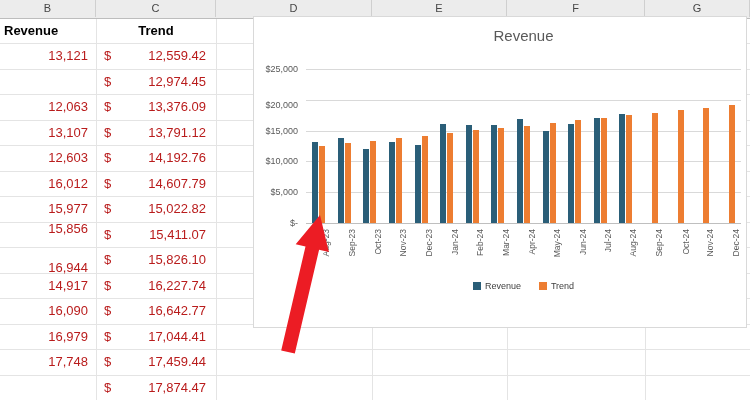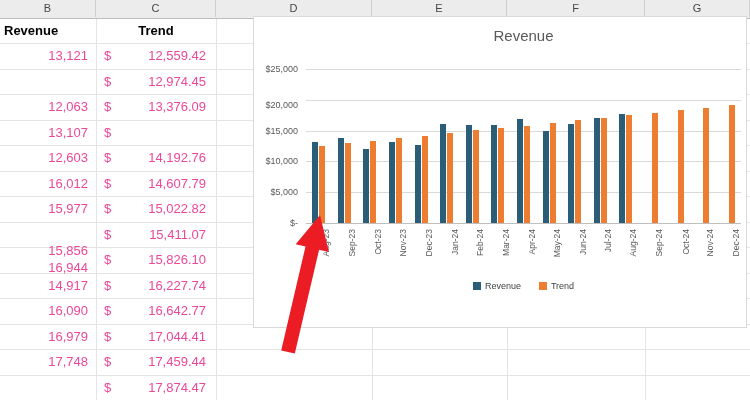--- a/index.html
+++ b/index.html
@@ -12,21 +12,21 @@
   .colh{position:absolute;top:0;height:17px;line-height:17px;text-align:center;
         font-size:11px;color:#454545;border-right:1px solid #cfcfcf;box-sizing:border-box;}
 
   
   #gridLayer{position:absolute;left:0;top:0;width:750px;height:400px;z-index:1;}
   .vline{position:absolute;top:18px;bottom:0;width:1px;background:#e4e4e4;}
   .hline{position:absolute;left:0;right:0;height:1px;background:#e4e4e4;}
 
   
   #cells{position:absolute;left:0;top:0;width:750px;height:400px;z-index:2;}
-  .cell{position:absolute;height:25.467px;line-height:25.467px;font-size:13px;color:#ec4899;}
+  .cell{position:absolute;height:25.467px;line-height:25.467px;font-size:13px;color:#b91c1c;}
   .b-head{left:4px;width:90px;font-weight:bold;color:#000;}
   .c-head{left:96px;width:120px;text-align:center;font-weight:bold;color:#000;}
   .b-val{left:0;width:88px;text-align:right;}
   .c-acct{left:96px;width:120px;display:flex;justify-content:space-between;
           padding:0 10px 0 8px;box-sizing:border-box;}
 
   
   .chart{position:absolute;left:253px;top:16px;width:494px;height:312px;background:#fff;
          border:1px solid #d9d9d9;box-sizing:border-box;z-index:3;}
   .chart-title{position:absolute;left:52px;top:10px;width:435px;text-align:center;
@@ -96,37 +96,38 @@
         <div class="tval">12,974.45</div>
       </div>
       <div class="cell b-val" style="top: 94.401px;">12,063</div>
       <div class="cell c-acct" style="top: 94.401px;">
         <div class="cur">$</div>
         <div class="tval">13,376.09</div>
       </div>
       <div class="cell b-val" style="top: 119.868px;">13,107</div>
       <div class="cell c-acct" style="top: 119.868px;">
         <div class="cur">$</div>
+        <div class="tval">13,791.12</div>
       </div>
       <div class="cell b-val" style="top: 145.335px;">12,603</div>
       <div class="cell c-acct" style="top: 145.335px;">
         <div class="cur">$</div>
         <div class="tval">14,192.76</div>
       </div>
       <div class="cell b-val" style="top: 170.802px;">16,012</div>
       <div class="cell c-acct" style="top: 170.802px;">
         <div class="cur">$</div>
         <div class="tval">14,607.79</div>
       </div>
       <div class="cell b-val" style="top: 196.269px;">15,977</div>
       <div class="cell c-acct" style="top: 196.269px;">
         <div class="cur">$</div>
         <div class="tval">15,022.82</div>
       </div>
-      <div class="cell b-val" style="top: 238px;">15,856</div>
+      <div class="cell b-val" style="top: 216px;">15,856</div>
       <div class="cell c-acct" style="top: 221.736px;">
         <div class="cur">$</div>
         <div class="tval">15,411.07</div>
       </div>
       <div class="cell b-val" style="top: 247.203px; margin-top: 8px;">16,944</div>
       <div class="cell c-acct" style="top: 247.203px;">
         <div class="cur">$</div>
         <div class="tval">15,826.10</div>
       </div>
       <div class="cell b-val" style="top: 272.67px;">14,917</div>

